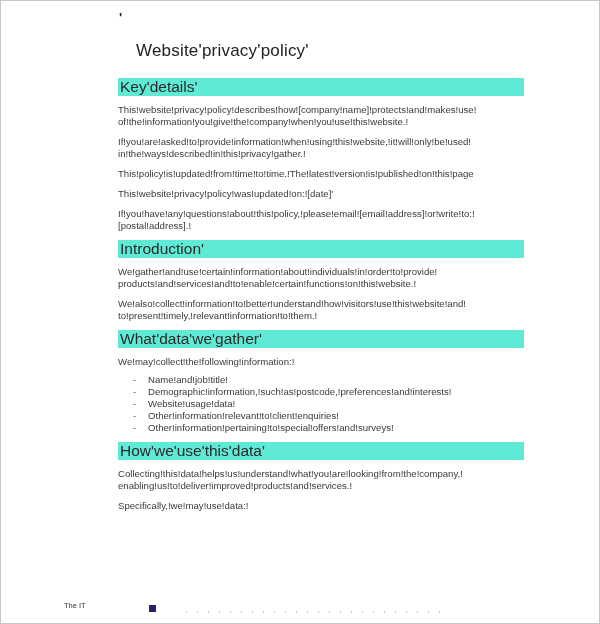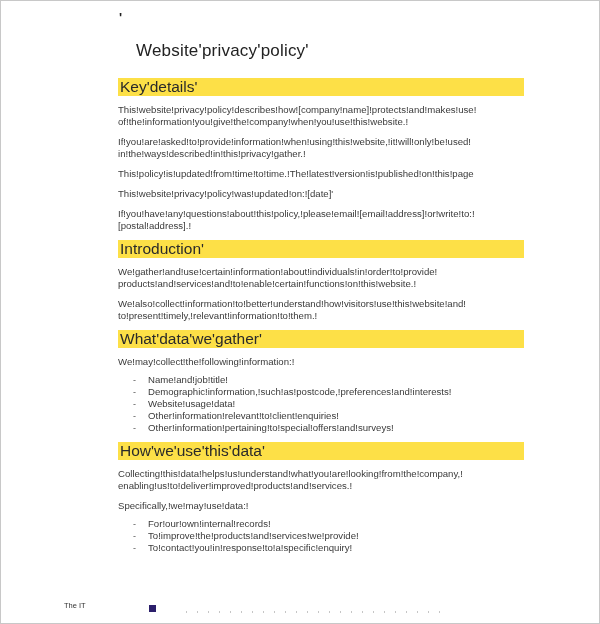--- a/index.html
+++ b/index.html
@@ -1,21 +1,21 @@
 <!DOCTYPE html>
 <html><head>
 <meta charset="utf-8">
 <style>
   html, body { margin: 0; padding: 0; background: #ffffff; }
   body { width: 600px; height: 624px; overflow: hidden; position: relative; font-family: "Liberation Sans", "DejaVu Sans", sans-serif; color: #3a3a3a; }
   .page { position: absolute; left: 0; top: 0; width: 598px; height: 622px; border: 1px solid #c8c8c8; background: #fff; overflow: hidden; }
   .tick { position: absolute; left: 118px; top: 9px; font-size: 13px; font-weight: bold; color: #222; }
   .title { position: absolute; left: 135px; top: 40px; font-size: 17px; color: #222; letter-spacing: 0.2px; margin: 0; font-weight: normal; }
   .content { position: absolute; left: 117px; top: 77px; width: 406px; font-size: 9.6px; line-height: 12px; }
-  .heading { background: #fde047; color: #2a2a2a; font-size: 15.5px; line-height: 18px; height: 18px; padding-left: 2px; margin: 0 0 8px 0; font-weight: normal; white-space: nowrap; overflow: hidden; }
+  .heading { background: #5eead4; color: #2a2a2a; font-size: 15.5px; line-height: 18px; height: 18px; padding-left: 2px; margin: 0 0 8px 0; font-weight: normal; white-space: nowrap; overflow: hidden; }
   .para { margin: 0 0 8px 0; white-space: nowrap; overflow: hidden; }
   .para .line { display: block; }
   ul.bullets { list-style: none; margin: -2px 0 8px 0; padding: 0; }
   ul.bullets li { position: relative; padding-left: 30px; line-height: 12px; white-space: nowrap; }
   ul.bullets li::before { content: "-"; position: absolute; left: 15px; top: 0; color: #555; font-size: 9px; }
   .footer-text { position: absolute; left: 63px; top: 600px; font-size: 7.5px; color: #333; }
   .footer-square { position: absolute; left: 148px; top: 604px; width: 7px; height: 7px; background: #2b1f6b; }
   .footer-dots { position: absolute; left: 180px; top: 610px; width: 260px; height: 2px;
     background-image: radial-gradient(circle, #b8b8b8 0.7px, transparent 0.9px);
     background-size: 11px 2px; opacity: 0.8; }
@@ -79,24 +79,19 @@
 
     <div>
       <h2 class="heading">How'we'use'this'data'</h2>
       <p class="para">
         <span class="line">Collecting!this!data!helps!us!understand!what!you!are!looking!from!the!company,!</span>
         <span class="line">enabling!us!to!deliver!improved!products!and!services.!</span>
       </p>
       <p class="para">
         <span class="line">Specifically,!we!may!use!data:!</span>
       </p>
-      <ul class="bullets">
-        <li>For!our!own!internal!records!</li>
-        <li>To!improve!the!products!and!services!we!provide!</li>
-        <li>To!contact!you!in!response!to!a!specific!enquiry!</li>
-      </ul>
     </div>
   </div>
 
   <div class="footer-text">The IT</div>
   <div class="footer-square"></div>
   <div class="footer-dots"></div>
 </div>
 
 </body></html>

